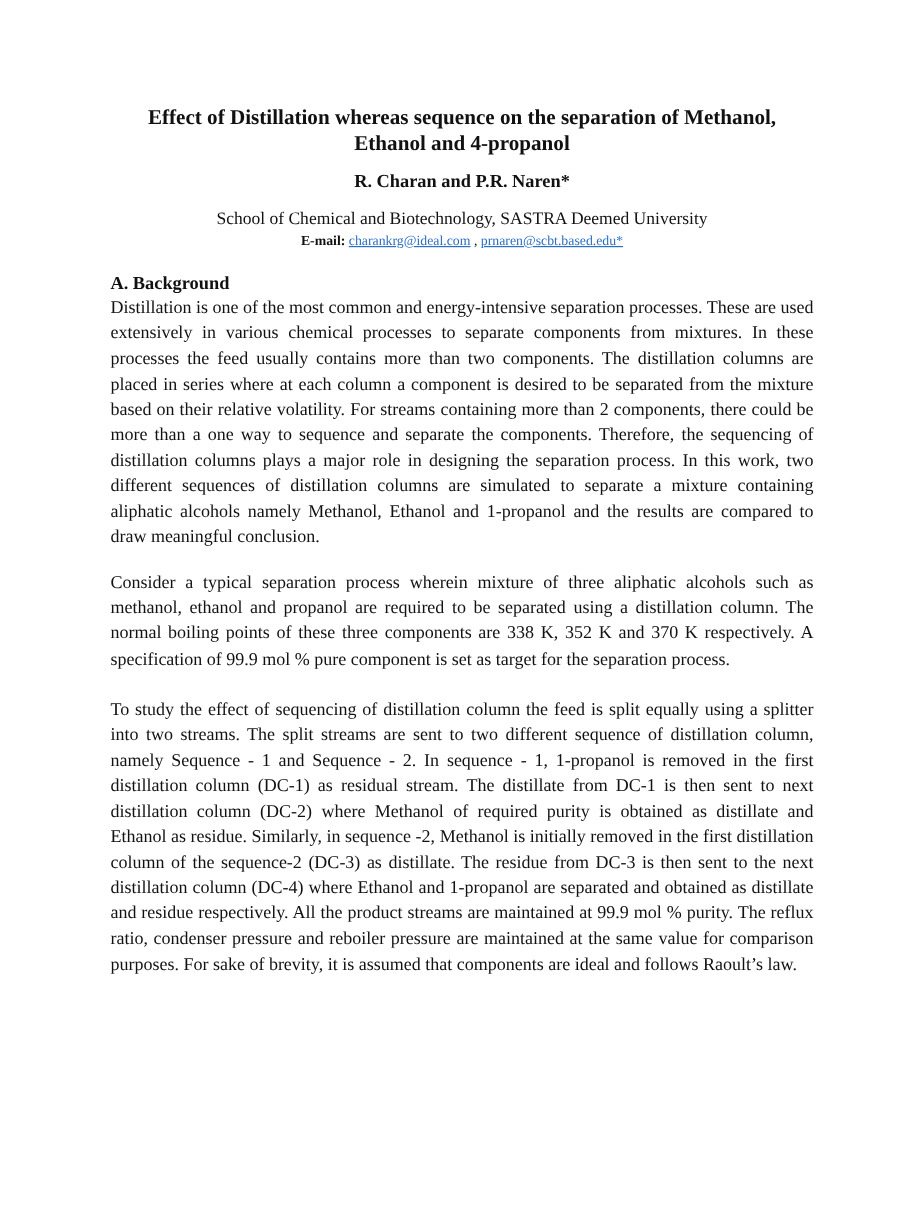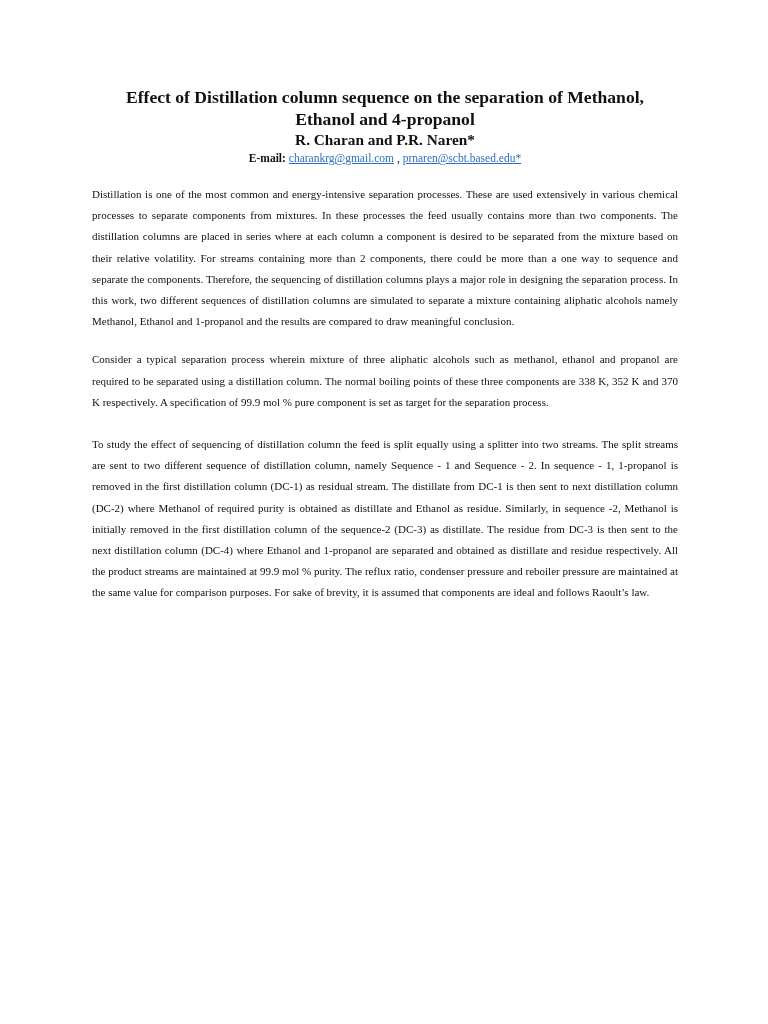--- a/index.html
+++ b/index.html
@@ -26,21 +26,21 @@
     font-weight: bold;
     font-size: 17.6px;
     line-height: 22px;
     margin: 0;
   }
   .authors {
     text-align: center;
     font-weight: bold;
     font-size: 15.3px;
     line-height: 20px;
-    margin: 0;
+    margin: 12px;
   }
   .affiliation {
     text-align: center;
     font-size: 14.6px;
     line-height: 19px;
     margin: 1px 0 0 0;
   }
   .email-line {
     text-align: center;
     font-size: 11.5px;
@@ -57,49 +57,51 @@
   .section {
     margin-top: 17px;
   }
   .section-heading {
     font-weight: bold;
     font-size: 15.3px;
     line-height: 20px;
     margin: 0;
   }
   .para {
-    font-size: 11px;
+    font-size: 15px;
     line-height: 21.2px;
     text-align: justify;
     margin: 0;
     font-family: Liberation Serif, serif;
   }
   .para + .para {
     margin-top: 21px;
   }
 </style>
 </head>
 <body>
 
 <div class="page">
 
   <h1 class="title">
-    <span>Effect of Distillation column sequence on the separation of Methanol,</span><br>
+    <span>Effect of Distillation whereas sequence on the separation of Methanol,</span><br>
     <span>Ethanol and 4-propanol</span>
   </h1>
 
   <p class="authors">R. Charan and P.R. Naren*</p>
 
+  <p class="affiliation">School of Chemical and Biotechnology, SASTRA Deemed University</p>
 
   <p class="email-line">
     <span class="email-label">E-mail:</span>
-    <a class="email-link">charankrg@gmail.com</a><span> , </span><a class="email-link">prnaren@scbt.based.edu*</a>
+    <a class="email-link">charankrg@ideal.com</a><span> , </span><a class="email-link">prnaren@scbt.based.edu*</a>
   </p>
 
   <div class="section">
+    <h2 class="section-heading">A. Background</h2>
     <p class="para">Distillation is one of the most common and energy-intensive separation processes. These are used extensively in various chemical processes to separate components from mixtures. In these processes the feed usually contains more than two components. The distillation columns are placed in series where at each column a component is desired to be separated from the mixture based on their relative volatility. For streams containing more than 2 components, there could be more than a one way to sequence and separate the components. Therefore, the sequencing of distillation columns plays a major role in designing the separation process. In this work, two different sequences of distillation columns are simulated to separate a mixture containing aliphatic alcohols namely Methanol, Ethanol and 1-propanol and the results are compared to draw meaningful conclusion.</p>
   </div>
 
   <div class="section">
     <p class="para">Consider a typical separation process wherein mixture of three aliphatic alcohols such as methanol, ethanol and propanol are required to be separated using a distillation column. The normal boiling points of these three components are 338 K, 352 K and 370 K respectively. A specification of 99.9 mol % pure component is set as target for the separation process.</p>
     <p class="para">To study the effect of sequencing of distillation column the feed is split equally using a splitter into two streams. The split streams are sent to two different sequence of distillation column, namely Sequence - 1 and Sequence - 2. In sequence - 1, 1-propanol is removed in the first distillation column (DC-1) as residual stream. The distillate from DC-1 is then sent to next distillation column (DC-2) where Methanol of required purity is obtained as distillate and Ethanol as residue. Similarly, in sequence -2, Methanol is initially removed in the first distillation column of the sequence-2 (DC-3) as distillate. The residue from DC-3 is then sent to the next distillation column (DC-4) where Ethanol and 1-propanol are separated and obtained as distillate and residue respectively. All the product streams are maintained at 99.9 mol % purity. The reflux ratio, condenser pressure and reboiler pressure are maintained at the same value for comparison purposes. For sake of brevity, it is assumed that components are ideal and follows Raoult’s law.</p>
   </div>
 
   <div class="section">
   </div>

